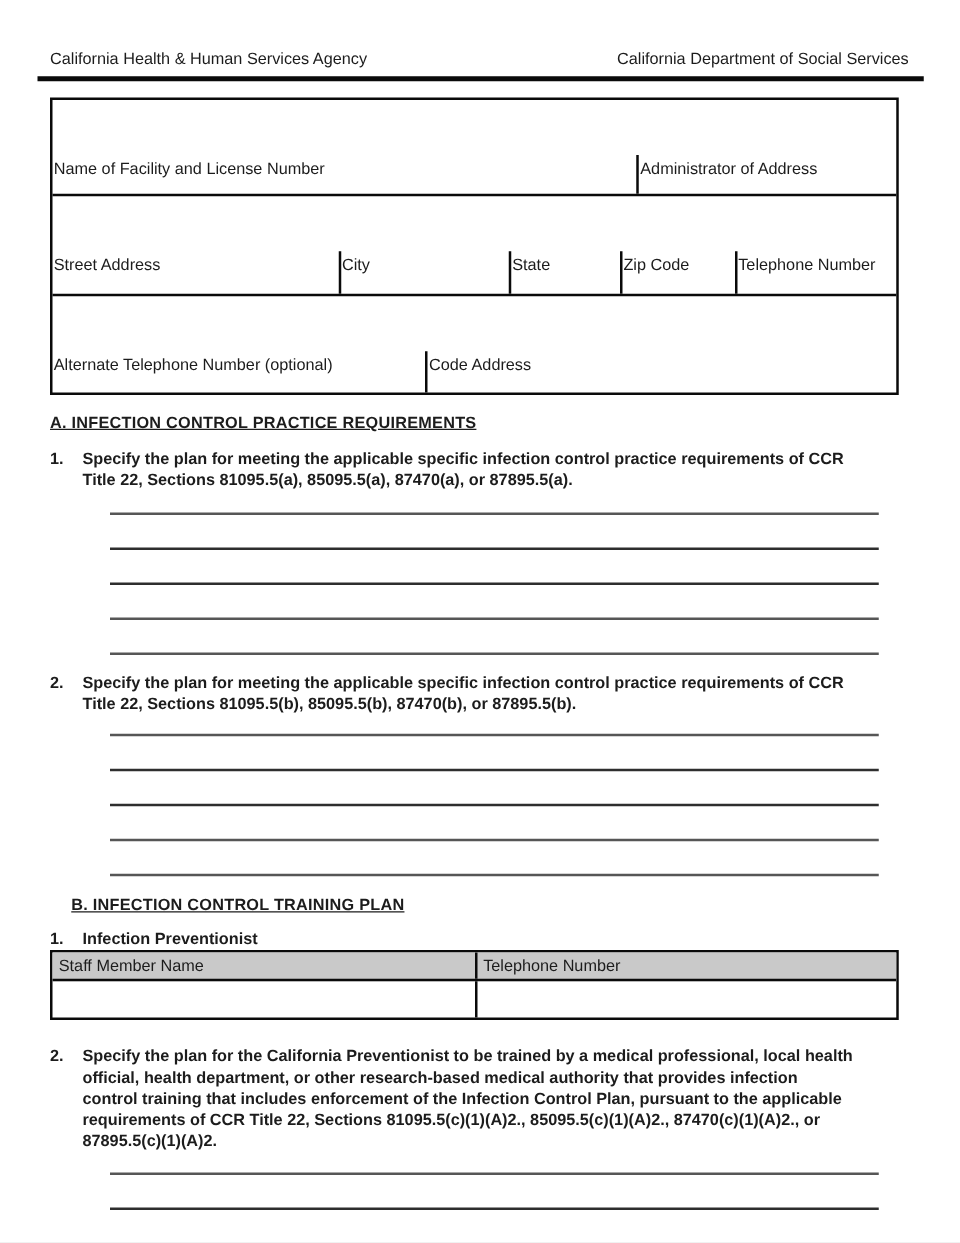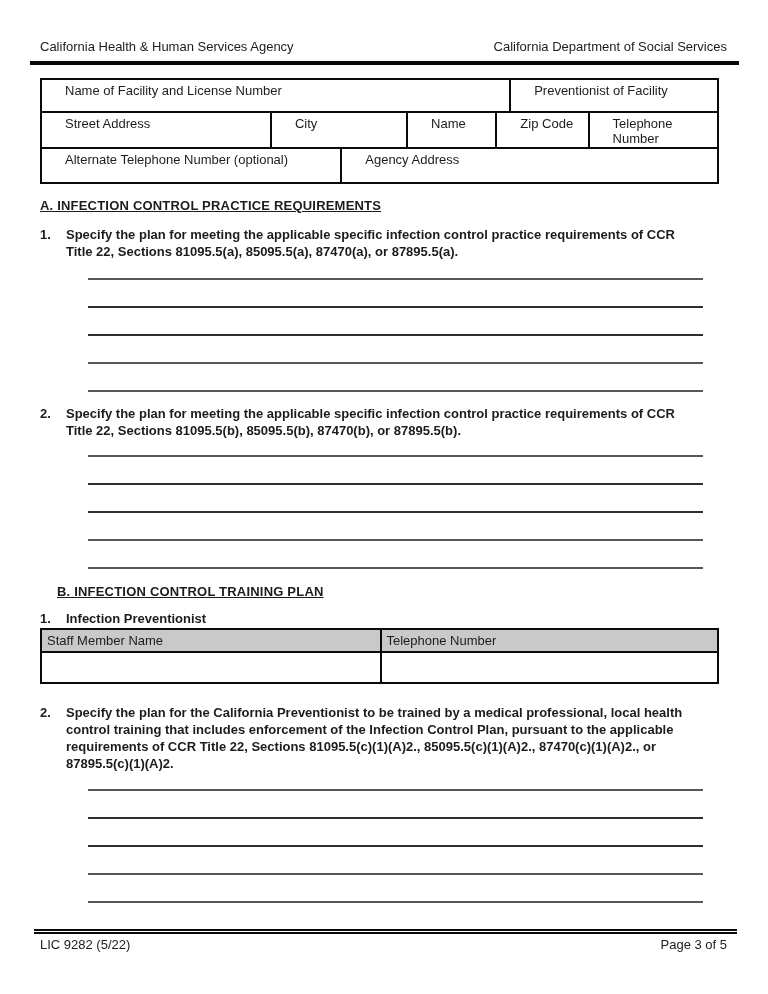--- a/index.html
+++ b/index.html
@@ -16,21 +16,21 @@
     overflow:hidden;
   }
   
   .header-row { padding-top:39px; display:flex; justify-content:space-between; line-height:15px;align-items:center; }
   .top-rule { height:4px; background:#0a0a0a; margin:7px -12px 0 -10px; }
 
   
   .ft { margin-top:13px; width:679px; border:2px solid #0a0a0a; box-sizing:border-box; }
   .ft-row { display:flex; border-top:2px solid #0a0a0a; }
   .ft-row:first-child { border-top:none; }
-  .ft-cell { border-left:2px solid #0a0a0a; box-sizing:border-box; padding:3px 5px 0 23px; overflow:hidden; }
+  .ft-cell { border-left:2px solid #0a0a0a; box-sizing:border-box; padding:3px 5px 0 1px; overflow:hidden;margin-top:44px; }
   .ft-cell:first-child { border-left:none; }
   .r1 .ft-cell { height:31px; }
   .r2 .ft-cell { height:34px; }
   .r3 .ft-cell { height:33px; }
 
   
   .section-heading { margin-top:14px; font-weight:bold; text-decoration:underline; line-height:15px; letter-spacing:0.2px; }
   .item { display:flex; margin-top:13px; }
   .item-num { width:26px; flex:0 0 26px; font-weight:bold; line-height:17px; }
   .item-text { font-weight:bold; line-height:17px; }
@@ -76,46 +76,46 @@
     <span>California Department of Social Services</span>
   </div>
   <div class="top-rule"></div>
 
   <div class="ft">
     <div class="ft-row r1">
       <div class="ft-cell" style="width:470px;">
         <span>Name of Facility and License Number</span>
       </div>
       <div class="ft-cell" style="width:209px;">
-        <span>Preventionist of Facility</span>
+        <span>Administrator of Address</span>
       </div>
     </div>
     <div class="ft-row r2">
       <div class="ft-cell" style="width:237px;">
         <span>Street Address</span>
       </div>
       <div class="ft-cell" style="width:141px;">
         <span>City</span>
       </div>
       <div class="ft-cell" style="width:92px;">
-        <span>Name</span>
+        <span>State</span>
       </div>
       <div class="ft-cell" style="width:95px;">
         <span>Zip Code</span>
       </div>
       <div class="ft-cell" style="width:134px;">
         <span>Telephone Number</span>
       </div>
     </div>
     <div class="ft-row r3">
       <div class="ft-cell" style="width:300px;">
         <span>Alternate Telephone Number (optional)</span>
       </div>
       <div class="ft-cell" style="width:379px;">
-        <span>Agency Address</span>
+        <span>Code Address</span>
       </div>
     </div>
   </div>
 
   <div class="section-heading">A. INFECTION CONTROL PRACTICE REQUIREMENTS</div>
 
   <div class="item">
     <span class="item-num">1.</span>
     <span class="item-text">
       <span class="tline">Specify the plan for meeting the applicable specific infection control practice requirements of CCR</span>
@@ -164,20 +164,21 @@
     <div class="pt-row pt-body">
       <div class="pt-cell"></div>
       <div class="pt-cell"></div>
     </div>
   </div>
 
   <div class="item" style="margin-top:20px;">
     <span class="item-num">2.</span>
     <span class="item-text">
       <span class="tline">Specify the plan for the California Preventionist to be trained by a medical professional, local health</span>
+      <span class="tline">official, health department, or other research-based medical authority that provides infection</span>
       <span class="tline">control training that includes enforcement of the Infection Control Plan, pursuant to the applicable</span>
       <span class="tline">requirements of CCR Title 22, Sections 81095.5(c)(1)(A)2., 85095.5(c)(1)(A)2., 87470(c)(1)(A)2., or</span>
       <span class="tline">87895.5(c)(1)(A)2.</span>
     </span>
   </div>
   <div class="lines-group lg3">
     <div class="writing-line"></div>
     <div class="writing-line"></div>
     <div class="writing-line"></div>
     <div class="writing-line"></div>

